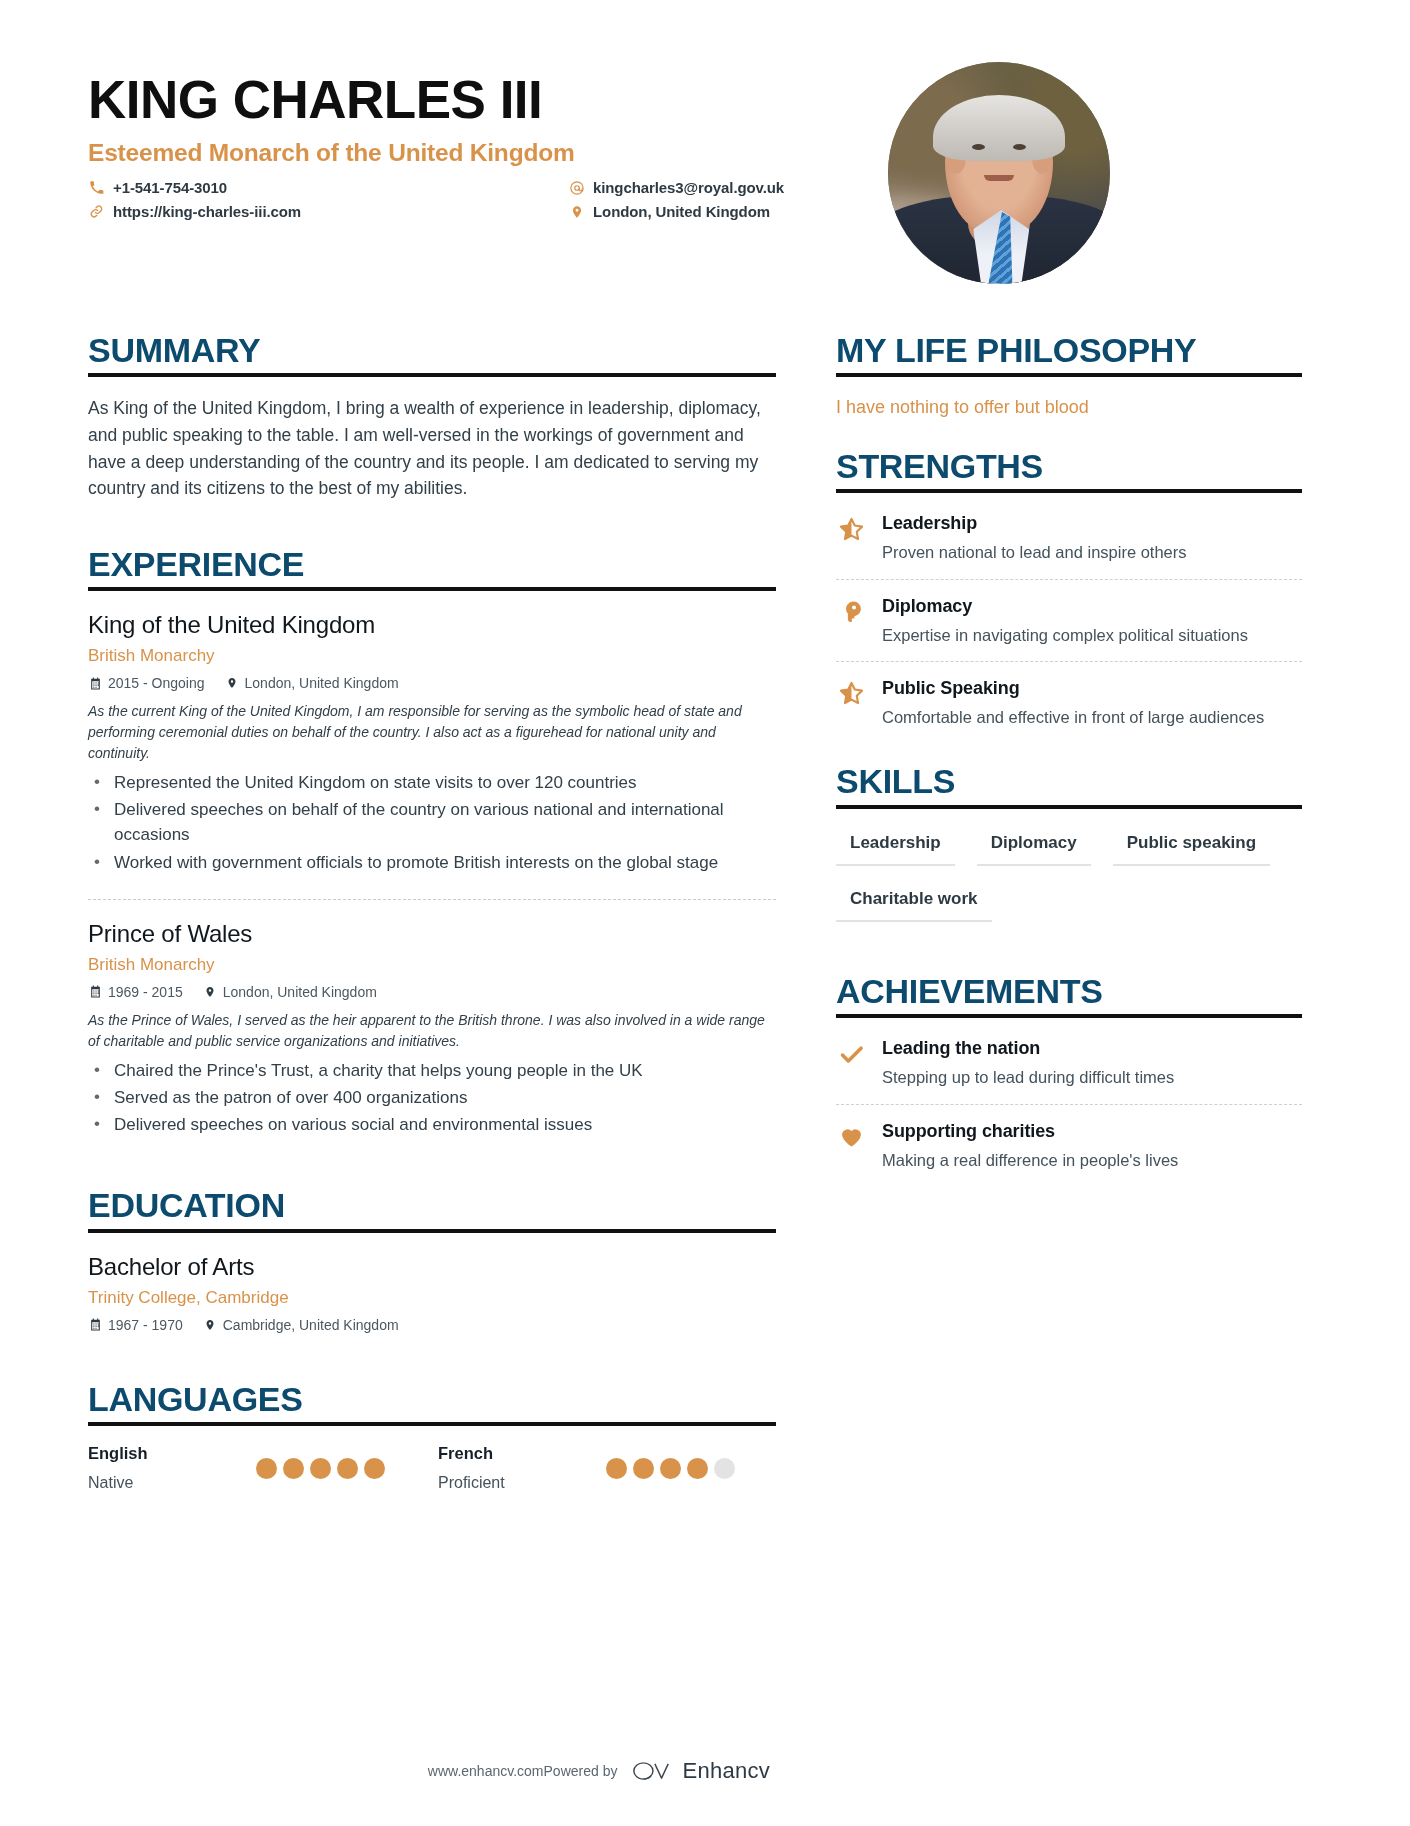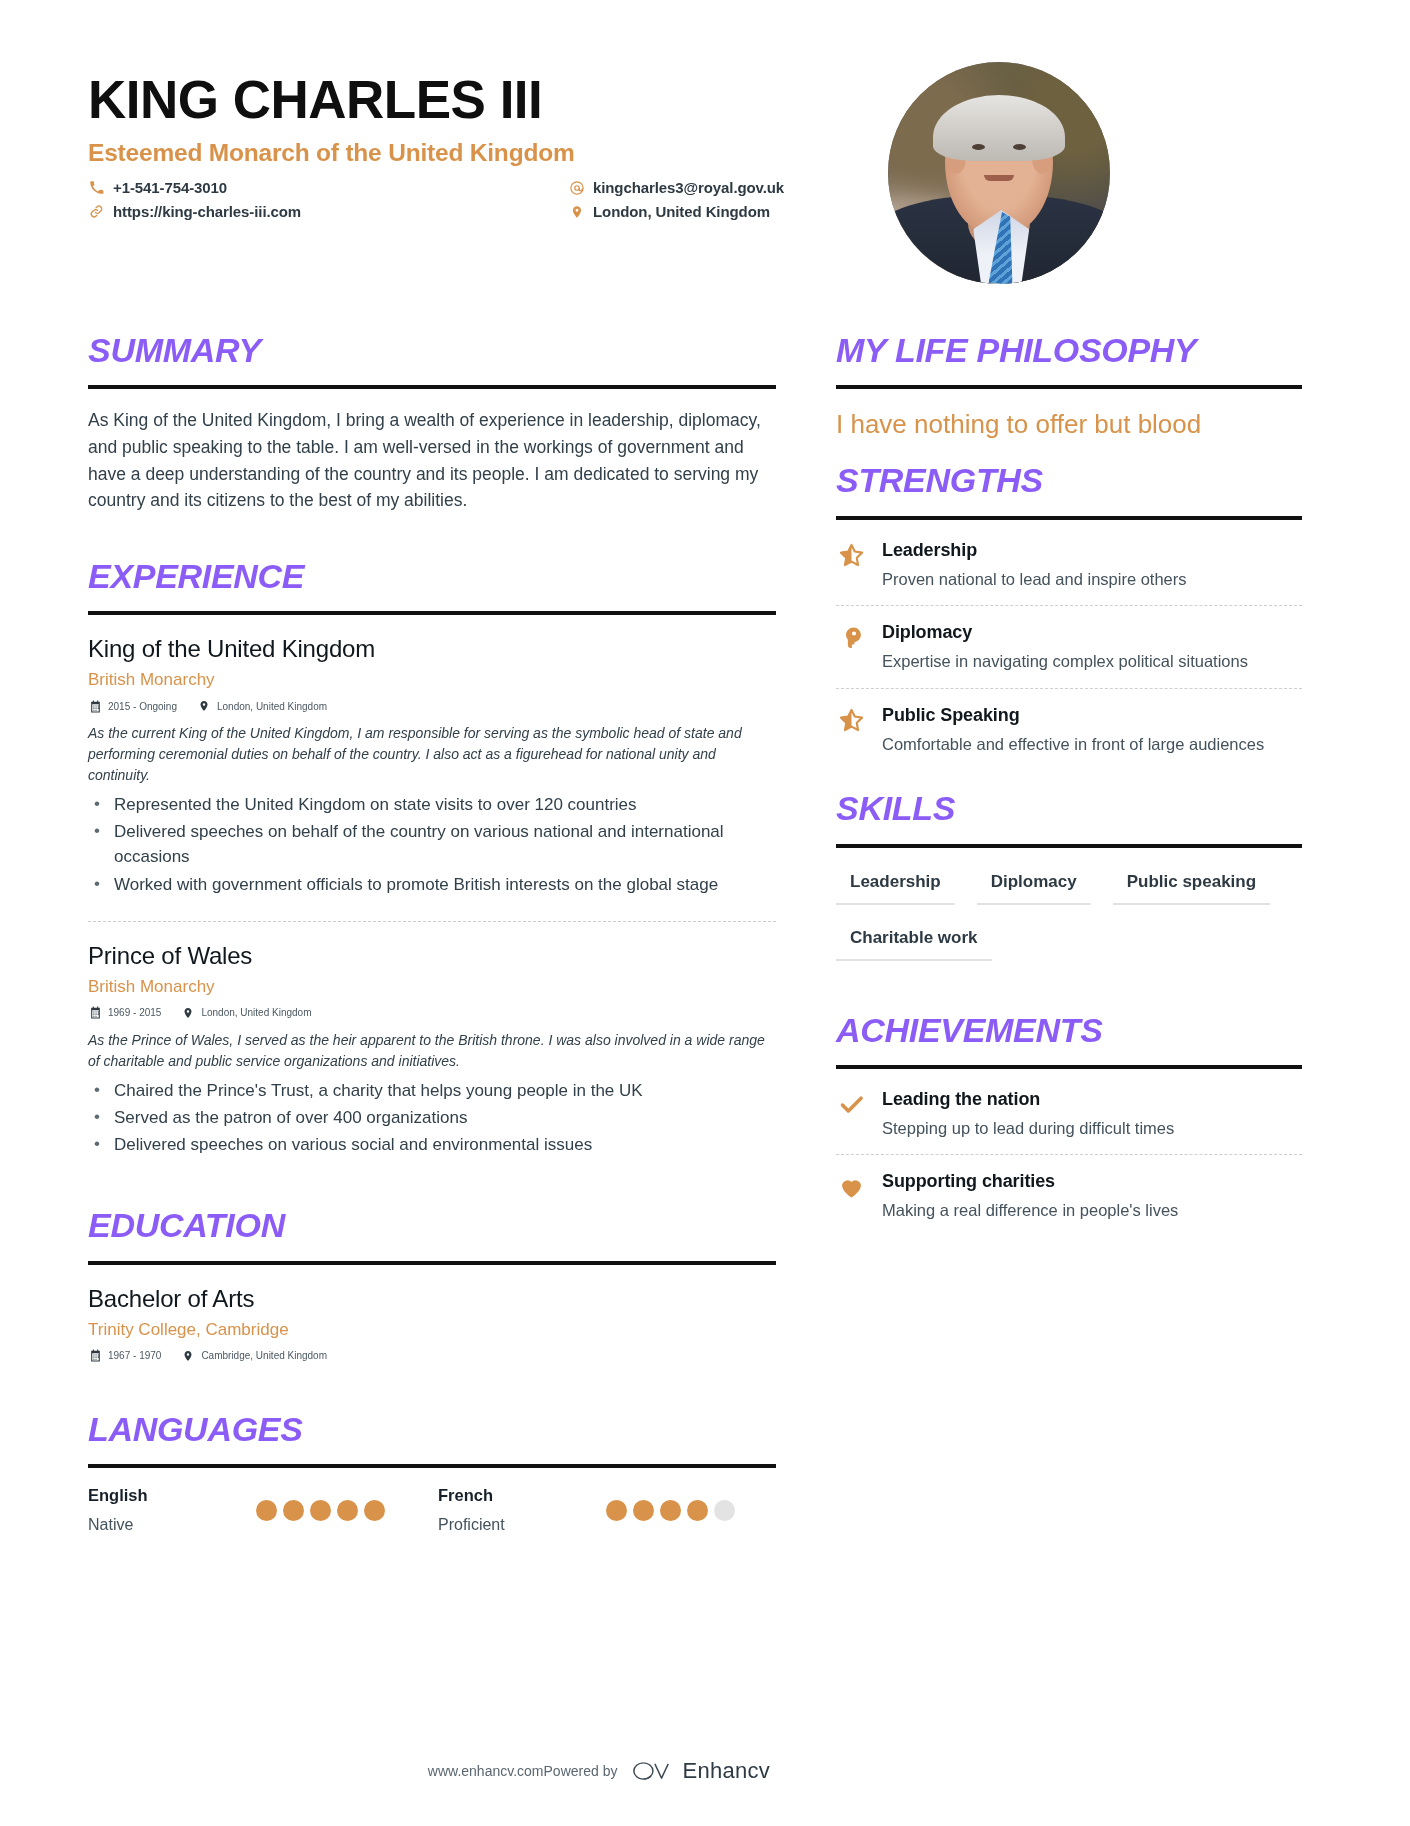--- a/index.html
+++ b/index.html
@@ -169,26 +169,25 @@
     align-items: flex-start;
   }
   .col-left  { width: 688px; flex: 0 0 688px; }
   .col-right { width: 466px; flex: 0 0 466px; }
 
   
   .sec { margin-bottom: 4px; }
   .sec-title {
     font-size: 34px;
     font-weight: 700;
-    color: #8b5cf6;
+    color: #0c4a6e;
     text-transform: uppercase;
     letter-spacing: -0.3px;
     line-height: 1.1;
-    padding-bottom: 16px;
-    font-style: italic;
+    padding-bottom: 4px;
   }
   .sec-rule {
     height: 4px;
     background: #111;
     width: 100%;
     margin-bottom: 18px;
   }
 
   .body-text {
     font-size: 17.5px;
@@ -213,21 +212,21 @@
     font-size: 17px;
     font-weight: 400;
     color: #d89249;
     margin-top: 7px;
   }
   .entry-meta {
     display: flex;
     align-items: center;
     gap: 20px;
     margin-top: 9px;
-    font-size: 10px;
+    font-size: 14px;
     color: #4b5861;
   }
   .meta-item { display: flex; align-items: center; gap: 6px; }
   .meta-ico {
     width: 14px; height: 14px;
     display: inline-flex; align-items: center; justify-content: center;
     color: #2f3a42;
   }
   .entry-desc {
     margin-top: 10px;
@@ -262,24 +261,24 @@
   .lang { display: flex; align-items: center; gap: 18px; width: 300px; }
   .lang-txt { width: 150px; }
   .lang-name { font-size: 16.5px; font-weight: 700; color: #16202a; }
   .lang-level { font-size: 16px; color: #44525c; margin-top: 11px; }
   .dots { display: flex; gap: 6px; }
   .dot { width: 21px; height: 21px; border-radius: 50%; background: #e3e3e3; }
   .dot.on { background: #d89249; }
 
   
   .philosophy {
-    font-size: 26px;
+    font-size: 18px;
     color: #d89249;
     line-height: 1.35;
-    margin-bottom: 20px;
+    margin-bottom: 28px;
   }
 
   
   .sitem { display: flex; gap: 16px; padding: 2px 0 0; }
   .sitem-sep { border-top: 1px dashed #cfcfcf; margin: 14px 0 14px; }
   .sitem-ico {
     width: 30px; height: 30px;
     flex: 0 0 30px;
     display: flex; align-items: center; justify-content: center;
     color: #d89249;

